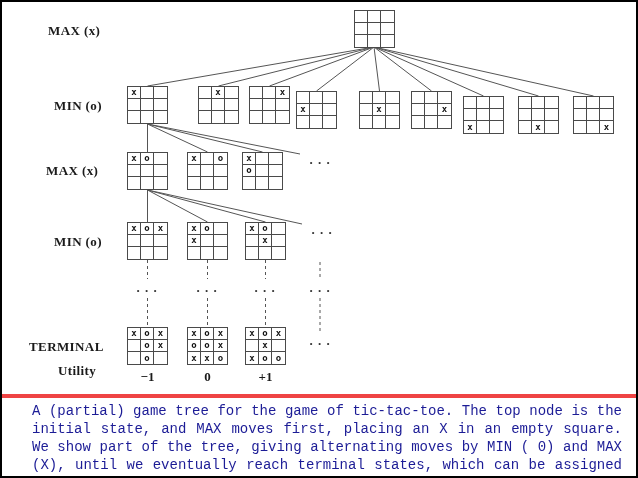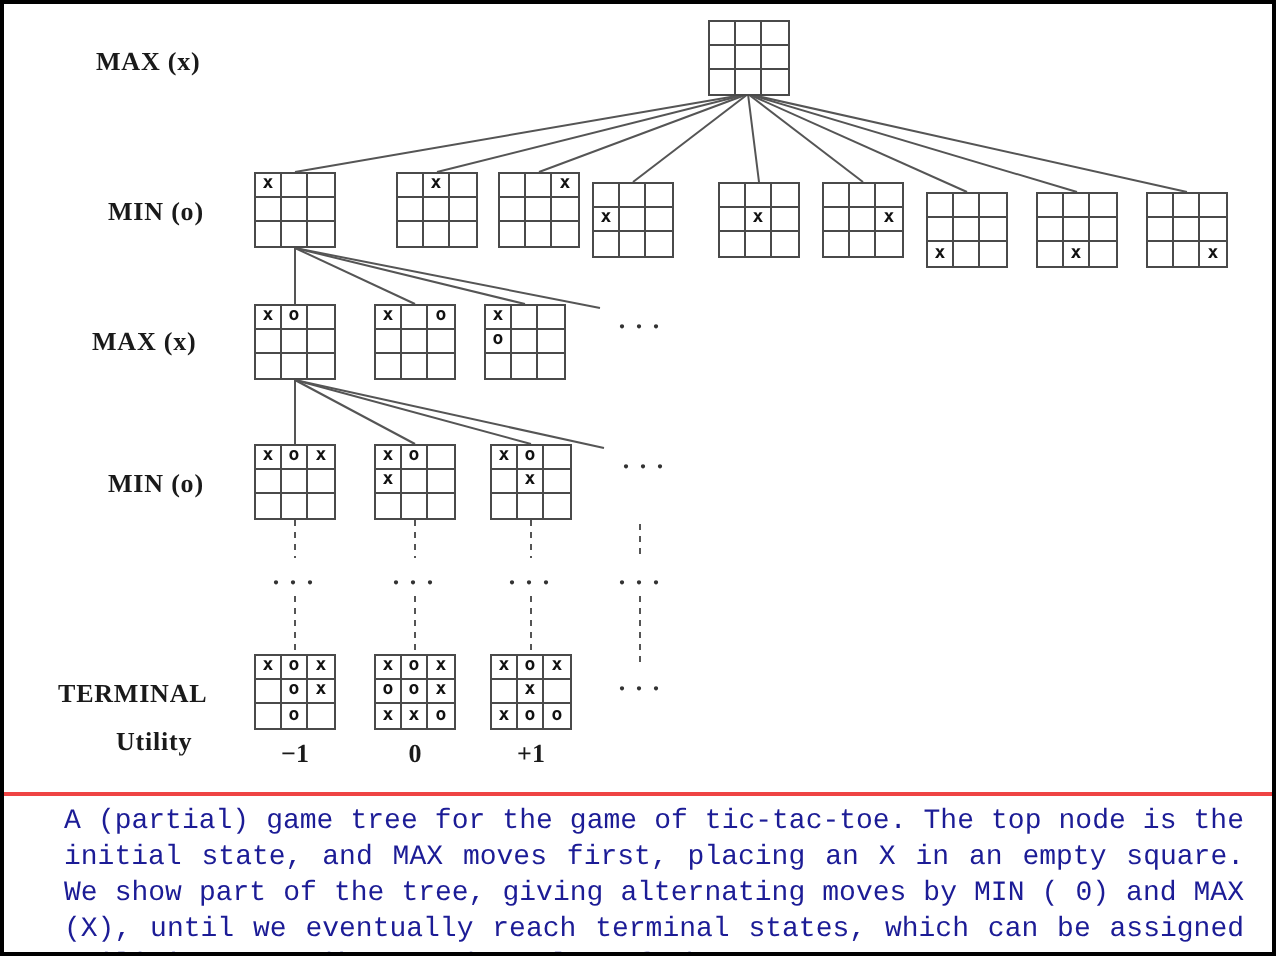--- a/index.html
+++ b/index.html
@@ -1,19 +1,19 @@
 <!DOCTYPE html>
 <html><head>
 <meta charset="utf-8">
 <style>
   * { margin:0; padding:0; box-sizing:border-box; }
   html,body { background:#fff; }
   body { width:638px; height:478px; font-family:"Liberation Serif", serif; }
   .figure { position:relative; width:638px; height:478px; border:2px solid #000; background:#fff; overflow:hidden; }
-  .diagram { position:relative; width:100%; height:396px; border-bottom:2px solid #ef4444; background:#fff; }
+  .diagram { position:relative; width:100%; height:396px; border-bottom:4px solid #ef4444; background:#fff; }
   .edges { position:absolute; left:0; top:0; pointer-events:none; }
   .edges line { stroke:#555; stroke-width:1; }
   .edges line.dash { stroke-dasharray:3,3; }
   .lvl-label { position:absolute; font-weight:bold; font-size:13px; color:#1a1a1a; letter-spacing:0.4px; white-space:nowrap; }
   .board { position:absolute; display:grid; grid-template-columns:repeat(3,13px); grid-auto-rows:12px; background:#fff; border:1px solid #4a4a4a; }
   .cell { border-right:1px solid #4a4a4a; border-bottom:1px solid #4a4a4a; display:flex; align-items:center; justify-content:center; font-family:"DejaVu Sans Mono", monospace; font-weight:bold; font-size:9px; color:#111; line-height:1; }
   .cell:nth-child(3n) { border-right:none; }
   .cell:nth-child(n+7) { border-bottom:none; }
   .dots { position:absolute; transform:translateX(-50%); font-weight:bold; font-size:13px; color:#333; letter-spacing:1px; white-space:nowrap; }
   .utility-val { position:absolute; width:41px; text-align:center; font-weight:bold; font-size:13px; color:#1a1a1a; }

